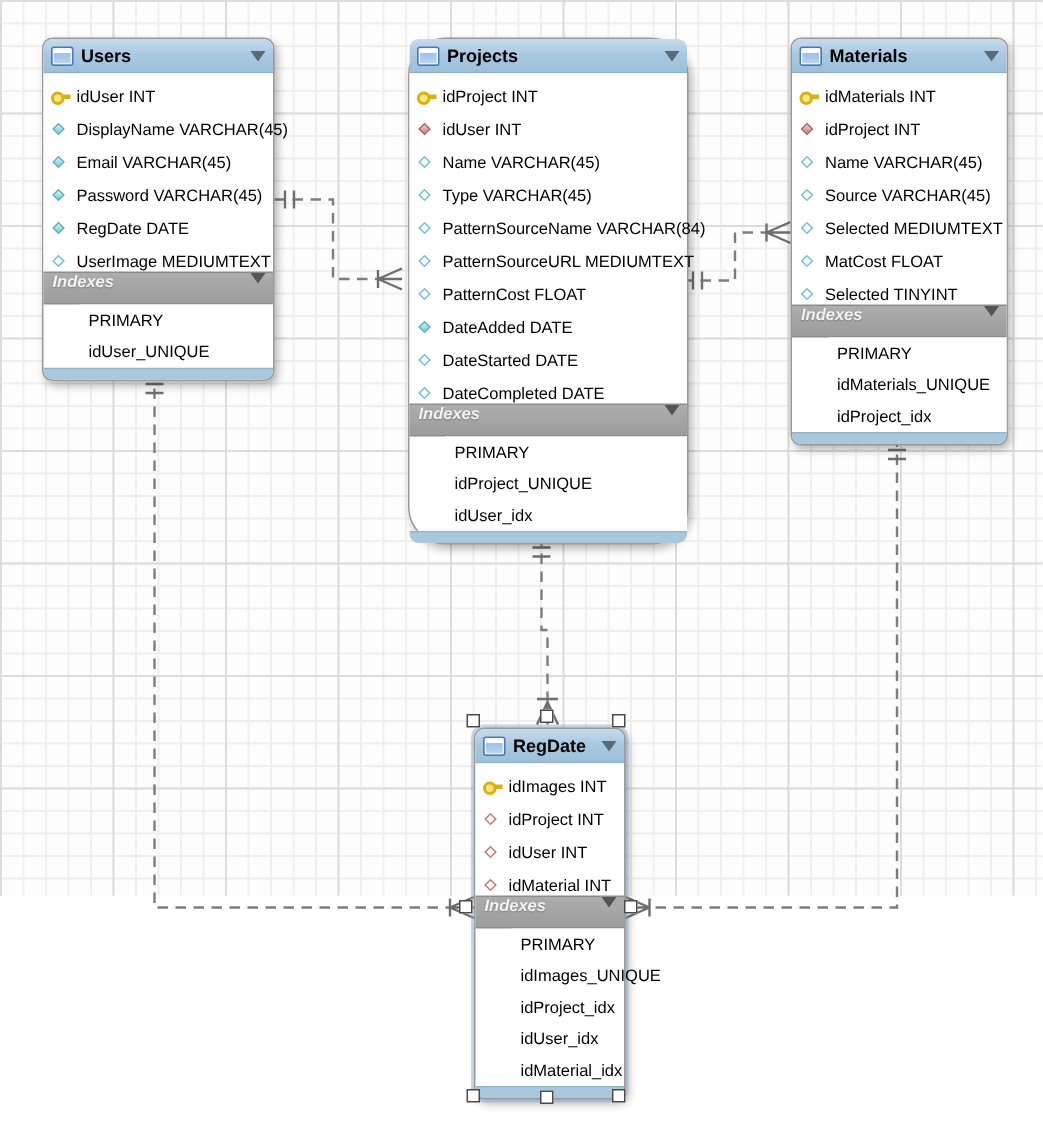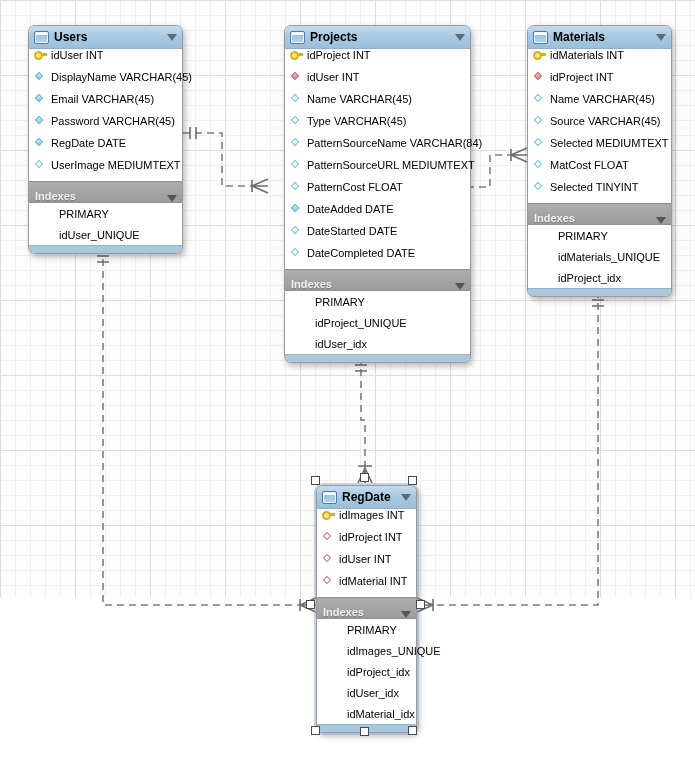--- a/index.html
+++ b/index.html
@@ -22,36 +22,36 @@
   .table.selected{box-shadow:0 0 0 2px rgba(130,170,205,0.45),2px 3px 6px rgba(0,0,0,0.28);}
   .t-header{height:22px;display:flex;align-items:center;padding:0 5px;
     background:linear-gradient(180deg,#c6dbec 0%,#aac9e1 45%,#9cbfd9 100%);
     border-bottom:1px solid #8fb0c9;border-radius:6px 6px 0 0;}
   .t-title{font-weight:bold;font-size:12px;margin-left:5px;flex:1;}
   .t-arrow{width:0;height:0;border-left:5px solid transparent;border-right:5px solid transparent;
     border-top:7px solid #5a6b78;margin-left:4px;}
   .t-icon{width:15px;height:13px;box-sizing:border-box;border:1px solid #4a7ab5;background:
     linear-gradient(180deg,#ffffff 0%,#ffffff 30%,#9dc2e8 31%,#bcd6f0 100%);border-radius:2px;
     box-shadow:inset 0 0 0 1px #eef4fb;}
-  .t-row{height:22px;display:flex;align-items:flex-start;padding:0 4px 0 5px;background:#fff;}
+  .t-row{height:22px;display:flex;align-items:flex-end;padding:0 4px 0 5px;background:#fff;}
   .fico{width:13px;height:12px;position:relative;display:inline-block;flex:0 0 13px;}
   .fico[data-icon="key"]::before{content:"";position:absolute;left:0;top:2px;width:5px;height:5px;
     border:2px solid #d9ae17;border-radius:50%;background:#f9e87b;}
   .fico[data-icon="key"]::after{content:"";position:absolute;left:8px;top:4px;width:5px;height:3px;
     background:#d9ae17;}
   .fico[data-icon^="diamond"]::before{content:"";position:absolute;left:2px;top:2px;width:6px;height:6px;
     transform:rotate(45deg);box-sizing:border-box;}
   .fico[data-icon="diamond-filled"]::before{background:linear-gradient(135deg,#d8f4f8,#6fc9da);border:1px solid #58aebf;}
   .fico[data-icon="diamond-open"]::before{background:#fff;border:1px solid #6fc3d4;}
   .fico[data-icon="diamond-red-filled"]::before{background:linear-gradient(135deg,#f3cdcd,#cf7f7f);border:1px solid #b05c5c;}
   .fico[data-icon="diamond-red-open"]::before{background:#fff;border:1px solid #c27979;}
   .flabel{margin-left:4px;white-space:nowrap;}
-  .t-sub{height:20px;display:flex;align-items:flex-end;padding:0 5px 0 6px;
+  .t-sub{height:20px;display:flex;align-items:flex-start;padding:0 5px 0 6px;
     background:linear-gradient(180deg,#adadad 0%,#9c9c9c 100%);
-    border-top:1px solid #8d8d8d;border-bottom:1px solid #8d8d8d;}
+    border-top:1px solid #8d8d8d;border-bottom:1px solid #8d8d8d;font-style:italic;}
   .t-sub .sub-label{color:#f2f2f2;font-weight:bold;flex:1;text-shadow:0 1px 1px rgba(0,0,0,0.25);}
   .t-sub .t-arrow{border-top-color:#555;}
   .t-irow{height:21px;display:flex;align-items:center;padding-left:6px;background:#fff;white-space:nowrap;margin-left:24px;}
   .t-footer{height:7px;background:#a9c8de;border-top:1px solid #93b5cc;border-radius:0 0 6px 6px;}
 
   .handle{position:absolute;width:9px;height:9px;background:#fff;border:1px solid #4a4a4a;
     z-index:4;box-sizing:border-box;}
 </style>
 </head>
 <body>
@@ -122,21 +122,21 @@
     </div>
     <div class="t-irow">
         <span>PRIMARY</span>
       </div>
     <div class="t-irow">
         <span>idUser_UNIQUE</span>
       </div>
     <div class="t-footer"></div>
   </div>
 
-  <div class="table" style="left:284px;top:25px;width:187px;">
+  <div class="table" style="left:272px;top:25px;width:187px;border-radius:25px;">
     <div class="t-header">
       <span class="t-icon"></span>
       <span class="t-title">Projects</span>
       <span class="t-arrow"></span>
     </div>
     <div class="t-row">
         <span class="fico" data-icon="key"></span>
         <span class="flabel">idProject INT</span>
       </div>
     <div class="t-row">

